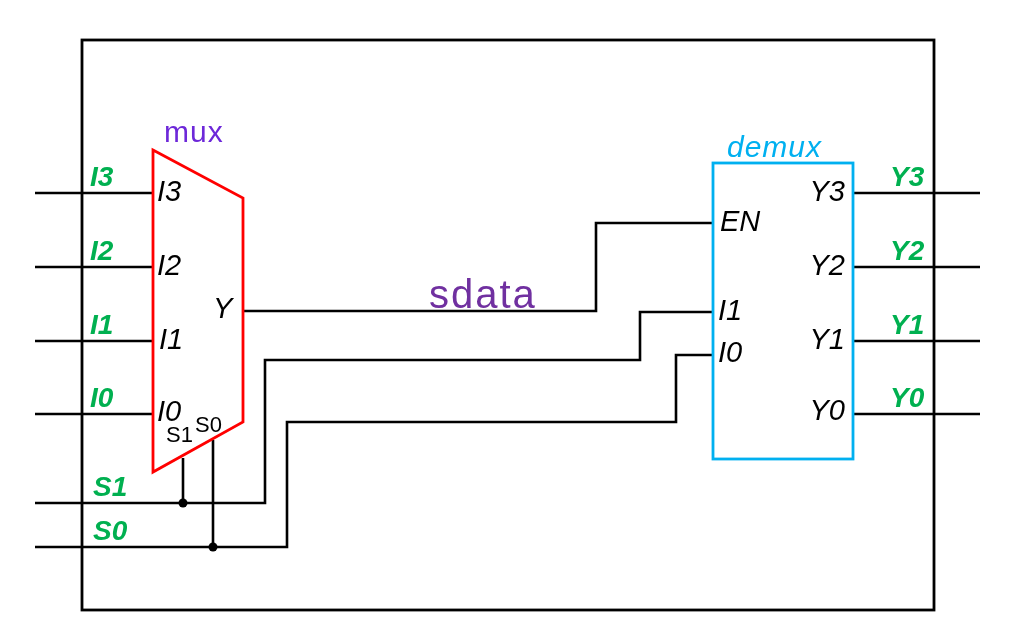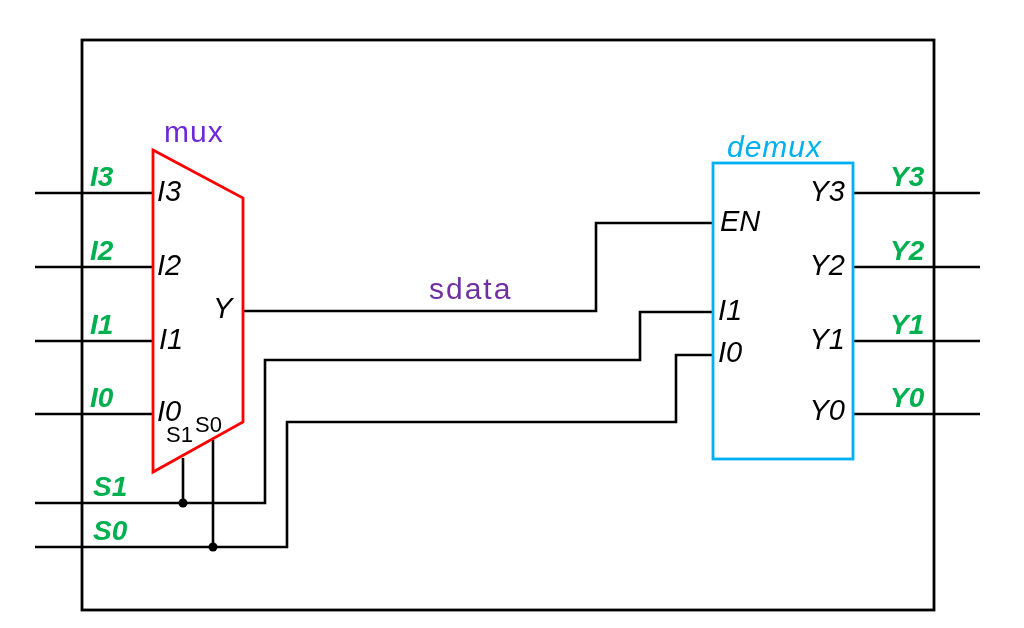--- a/index.html
+++ b/index.html
@@ -30,21 +30,21 @@
     font-size: 30px;
     color: #000000;
   }
   .block-lbl {
     font-size: 30px;
     letter-spacing: 1px;
   }
   .mux-lbl   { color: #6d28d9; }
   .demux-lbl { color: #00b0f0; font-style: italic; }
   .net-lbl {
-    font-size: 30px;
+    font-size: 40px;
     color: #7030a0;
     letter-spacing: 2px;
   }
   .pin-lbl {
     font-size: 28px;
     font-weight: bold;
     font-style: italic;
     color: #00b050;
   }
   .port-lbl {

